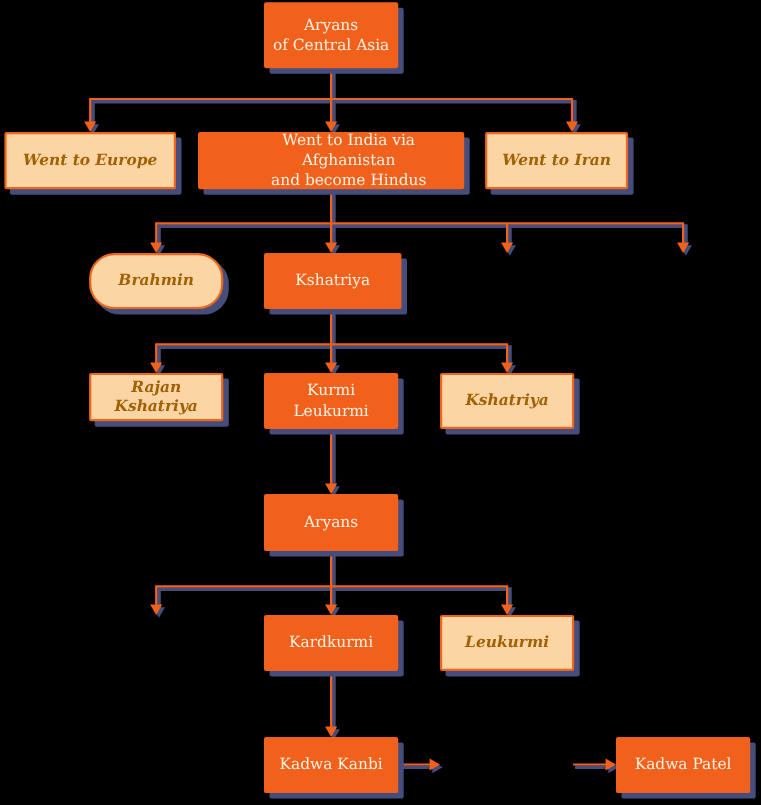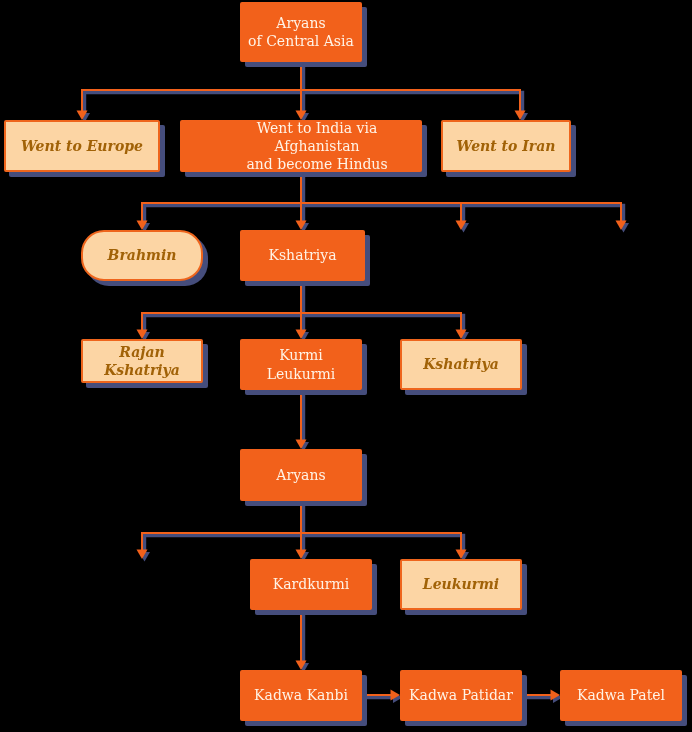--- a/index.html
+++ b/index.html
@@ -48,21 +48,21 @@
   #n-iran            { left:441px; top:120px; width:130px; height:52px; }
   #n-brahmin         { left:81px;  top:230px; width:122px; height:51px;border-radius:23px; }
   #n-kshatriya       { left:240px; top:230px; width:125px; height:51px; }
   #n-vaishya         { left:400px; top:230px; width:122px; height:51px; }
   #n-shudra          { left:560px; top:230px; width:122px; height:51px; }
   #n-rajan-kshatriya { left:81px;  top:339px; width:122px; height:44px; }
   #n-kurmi-kshatriya { left:240px; top:339px; width:122px; height:51px; }
   #n-kshatriya-2     { left:400px; top:339px; width:122px; height:51px; }
   #n-kurmi           { left:240px; top:449px; width:122px; height:52px; }
   #n-matiyakurmi     { left:81px;  top:559px; width:122px; height:51px; }
-  #n-kardkurmi       { left:240px; top:559px; width:122px; height:51px;margin-left:10px; }
+  #n-kardkurmi       { left:240px; top:559px; width:122px; height:51px; }
   #n-leukurmi        { left:400px; top:559px; width:122px; height:51px; }
   #n-kadwa-kanbi     { left:240px; top:670px; width:122px; height:51px; }
   #n-kadwa-patidar   { left:400px; top:670px; width:122px; height:51px; }
   #n-kadwa-patel     { left:560px; top:670px; width:122px; height:51px; }
 </style>
 </head>
 <body>
 
 <div class="canvas">
 
@@ -117,16 +117,15 @@
   <div class="node light" id="n-iran">Went to Iran</div>
   <div class="node light" id="n-brahmin">Brahmin</div>
   <div class="node solid" id="n-kshatriya">Kshatriya</div>
   <div class="node light" id="n-rajan-kshatriya">Rajan Kshatriya</div>
   <div class="node solid" id="n-kurmi-kshatriya">Kurmi Leukurmi</div>
   <div class="node light" id="n-kshatriya-2">Kshatriya</div>
   <div class="node solid" id="n-kurmi">Aryans</div>
   <div class="node solid" id="n-kardkurmi">Kardkurmi</div>
   <div class="node solid" id="n-kadwa-kanbi">Kadwa Kanbi</div>
   <div class="node light" id="n-leukurmi">Leukurmi</div>
-  <div class="node solid" id="n-kadwa-patidar">Kadwa Patidar</div>
   <div class="node solid" id="n-kadwa-patel">Kadwa Patel</div>
 
 </div>
 
 </body></html>

